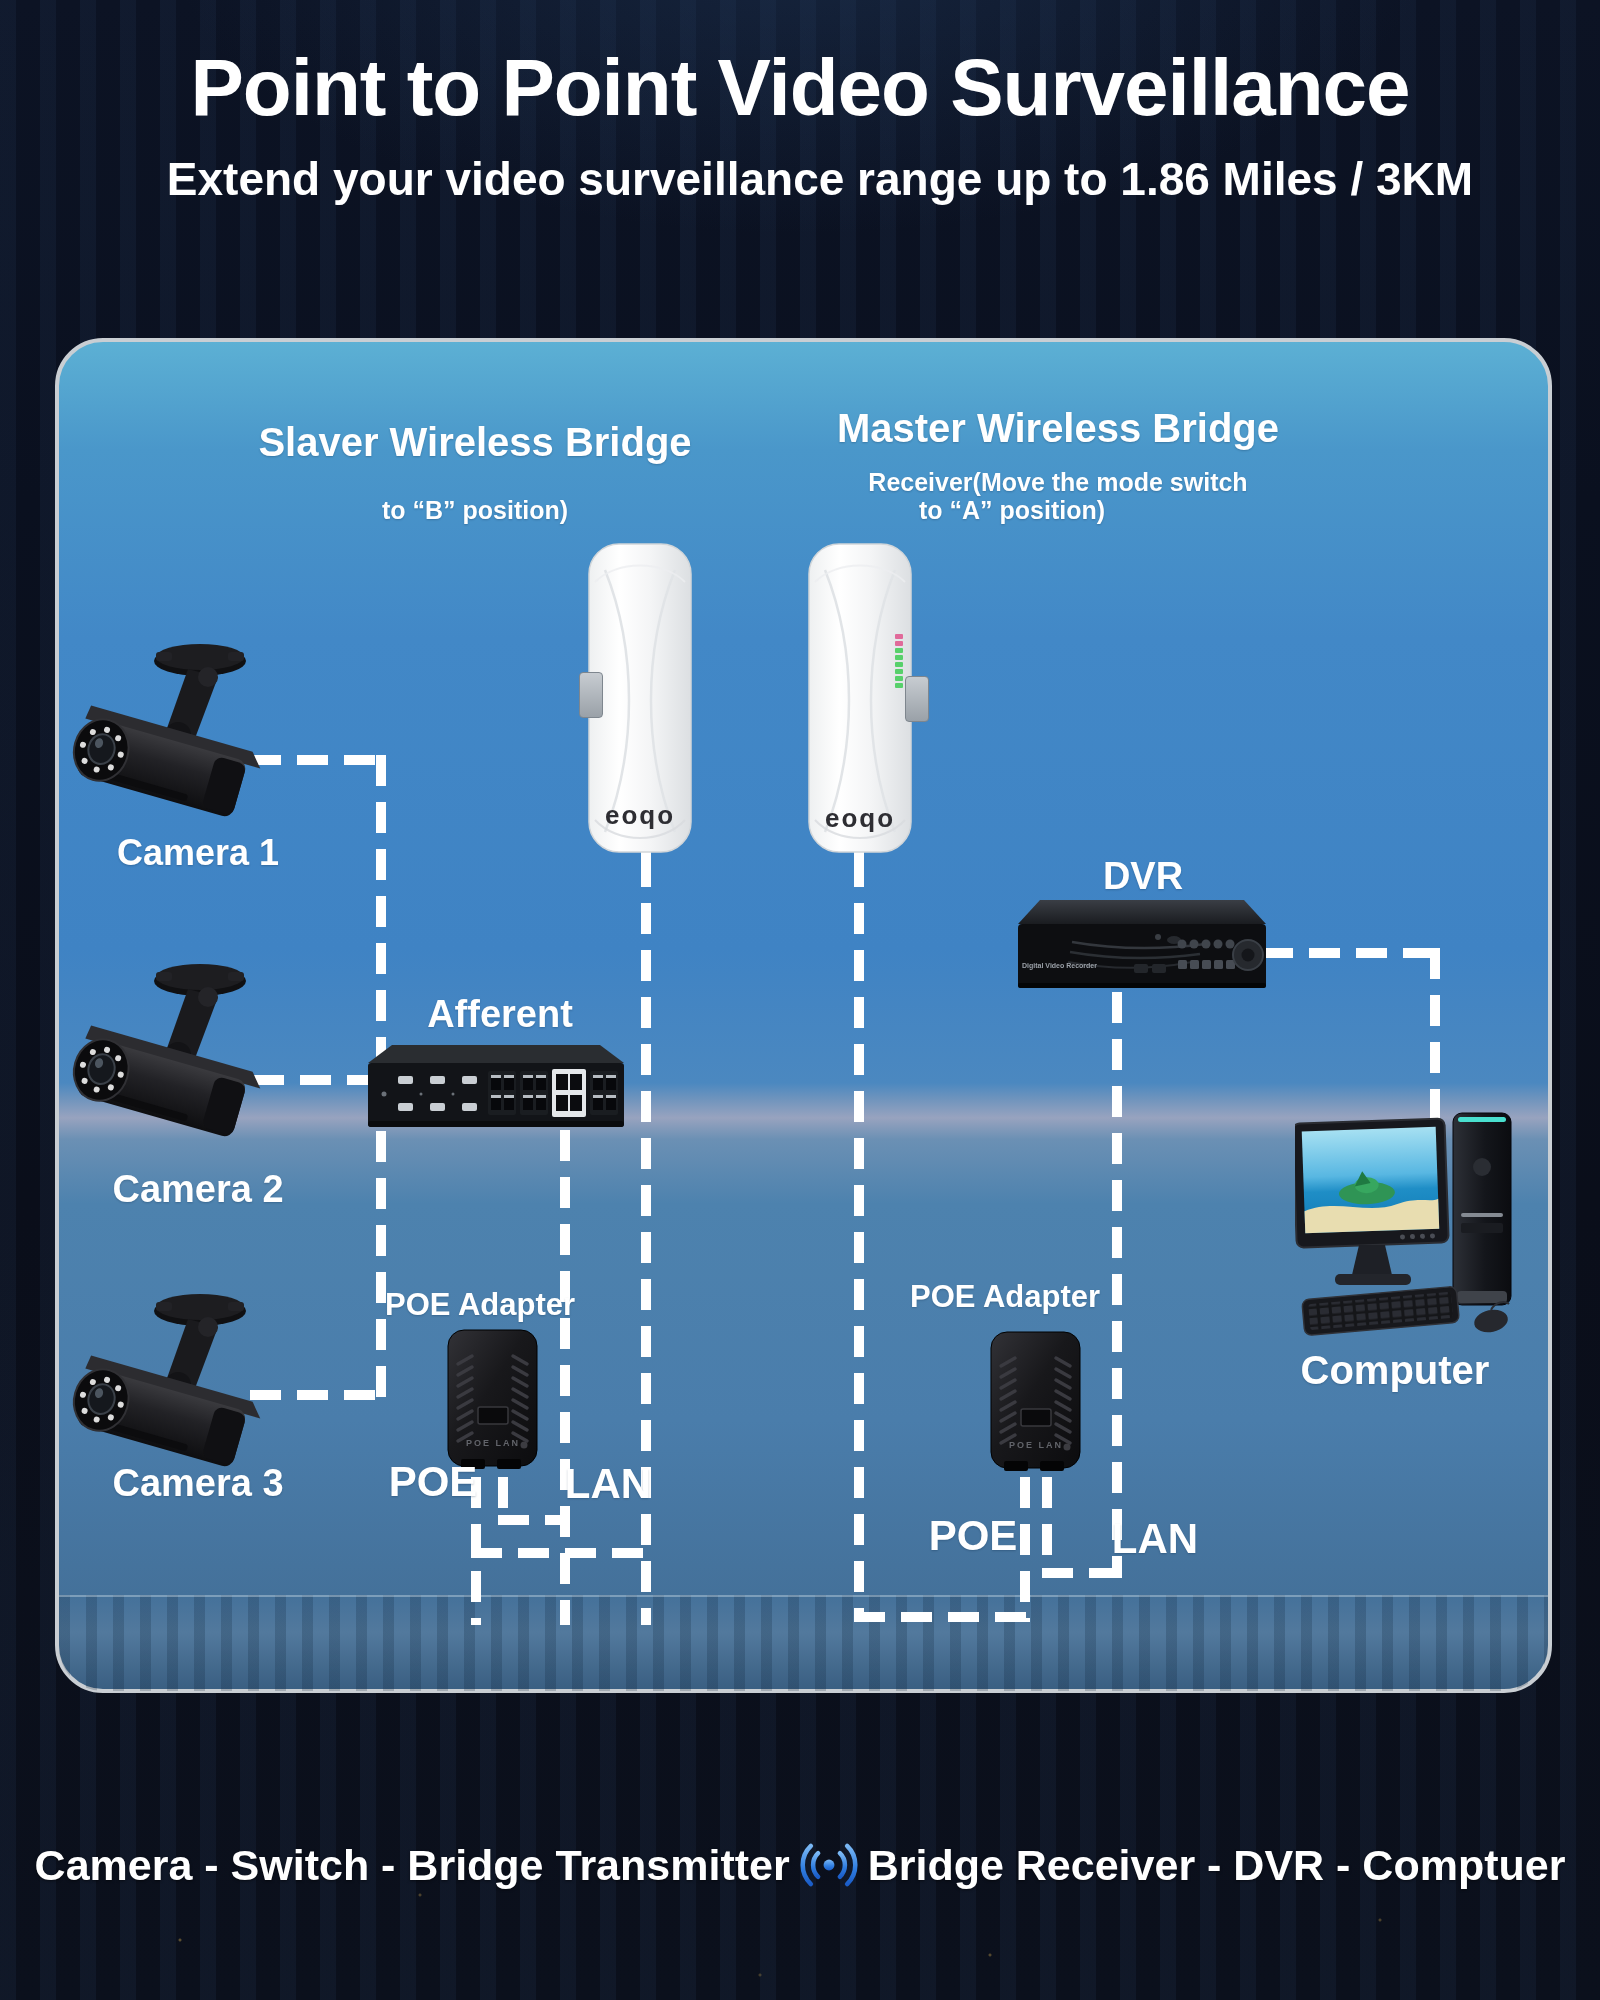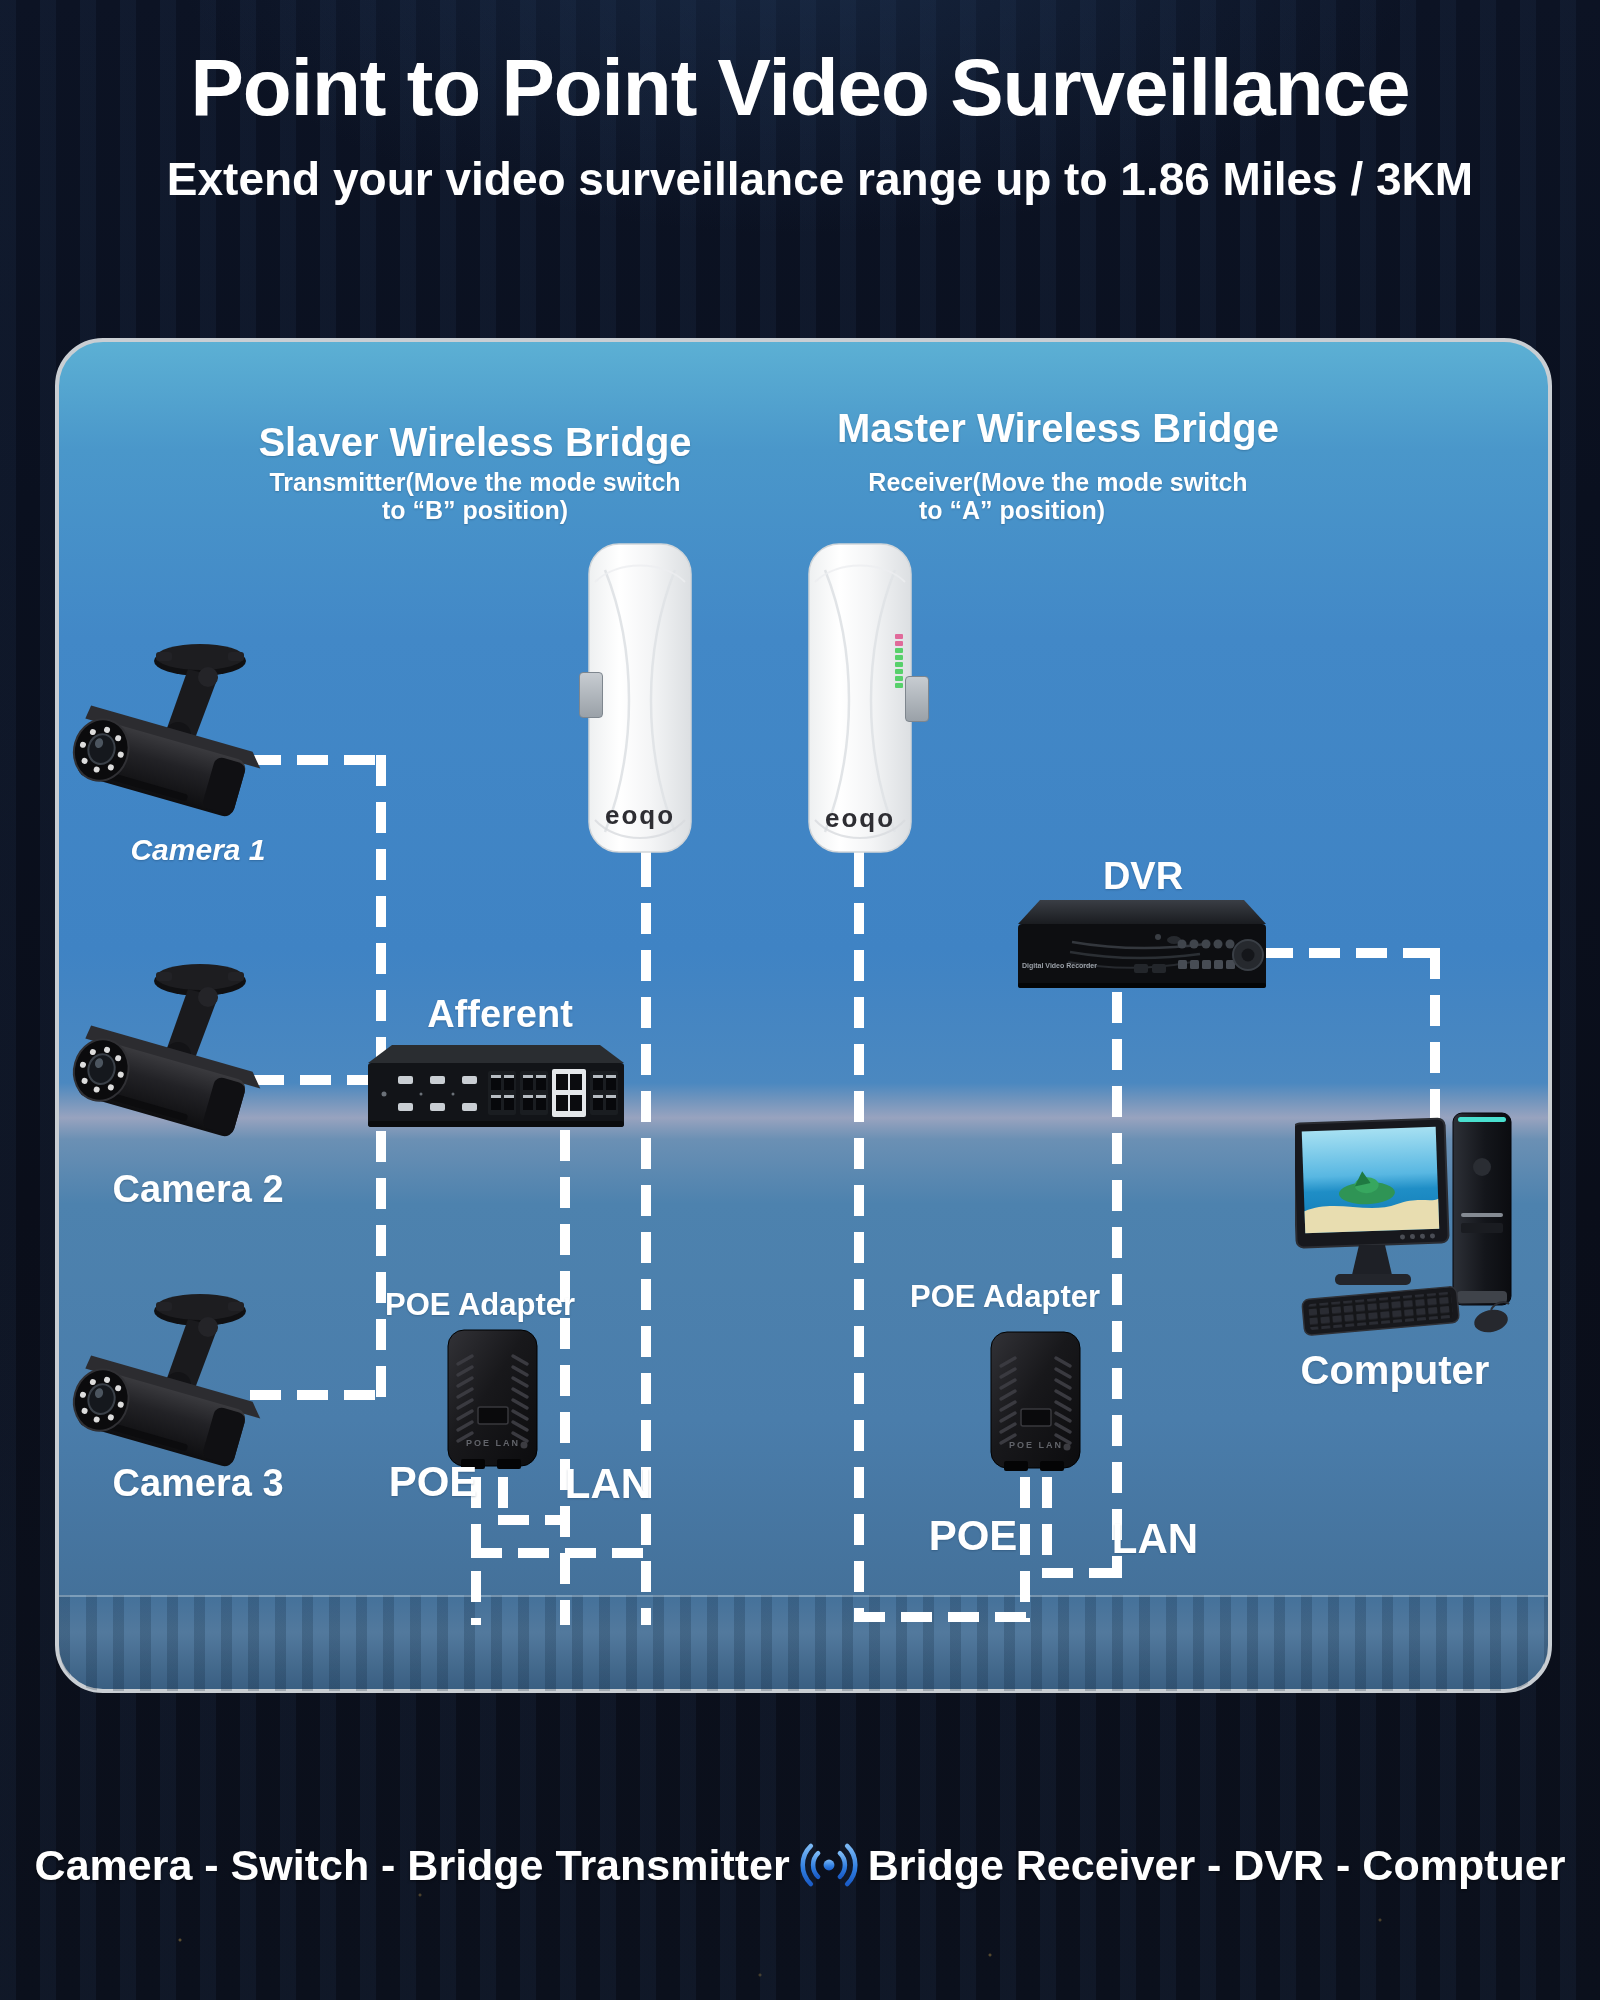--- a/index.html
+++ b/index.html
@@ -317,21 +317,20 @@
   <div class="solid-v" style="left:854px;top:843px;height:20px;"></div>
   <div class="dash-h" style="left:854px;top:1612px;width:176px;"></div>
   <div class="dash-v" style="left:1020px;top:1430px;height:192px;"></div>
   <div class="dash-v" style="left:1112px;top:992px;height:586px;"></div>
   <div class="dash-h" style="left:1042px;top:1568px;width:80px;"></div>
   <div class="dash-v" style="left:1042px;top:1430px;height:148px;"></div>
   <div class="dash-h" style="left:1262px;top:948px;width:178px;"></div>
   <div class="dash-v" style="left:1430px;top:948px;height:185px;"></div>
 
   <div class="lbl" style="left:215px;top:420px;width:520px;font-size:40px;text-align:center;">Slaver Wireless Bridge</div>
-  <div class="lbl" style="left:215px;top:468px;width:520px;font-size:25px;">Transmitter(Move the mode switch</div>
   <div class="lbl" style="left:215px;top:496px;width:520px;font-size:25px;">to “B” position)</div>
   <div class="lbl" style="left:798px;top:406px;width:520px;font-size:40px;">Master Wireless Bridge</div>
   <div class="lbl" style="left:798px;top:468px;width:520px;font-size:25px;">Receiver(Move the mode switch</div>
   <div class="lbl" style="left:752px;top:496px;width:520px;font-size:25px;">to “A” position)</div>
 
   <svg class="dev" style="left:575px;top:540px;width:130px;height:320px;">
       <use href="#sym-bridge"></use>
     </svg>
   <div class="bracket" style="left:579px;top:672px;width:22px;height:44px;"></div>
   <div class="logo" style="left:600px;top:800px;width:80px;">eoqo</div>
@@ -348,21 +347,21 @@
       <i style="background:#57d06b"></i>
     <i style="background:#57d06b"></i>
       <i style="background:#57d06b"></i>
       <i style="background:#57d06b"></i>
   </div>
   <div class="logo" style="left:820px;top:803px;width:80px;">eoqo</div>
 
   <svg class="dev" style="left:60px;top:635px;width:220px;height:205px;">
       <use href="#sym-cam"></use>
     </svg>
-  <div class="lbl" style="left:88px;top:833px;width:220px;font-size:30px;font-style:italic;">Camera 1</div>
+  <div class="lbl" style="left:88px;top:833px;width:220px;font-size:36px;">Camera 1</div>
 
   <svg class="dev" style="left:60px;top:955px;width:220px;height:205px;">
       <use href="#sym-cam"></use>
     </svg>
   <div class="lbl" style="left:88px;top:1168px;width:220px;font-size:38px;">Camera 2</div>
 
   <svg class="dev" style="left:60px;top:1285px;width:220px;height:205px;">
       <use href="#sym-cam"></use>
     </svg>
   <div class="lbl" style="left:88px;top:1462px;width:220px;font-size:38px;">Camera 3</div>

